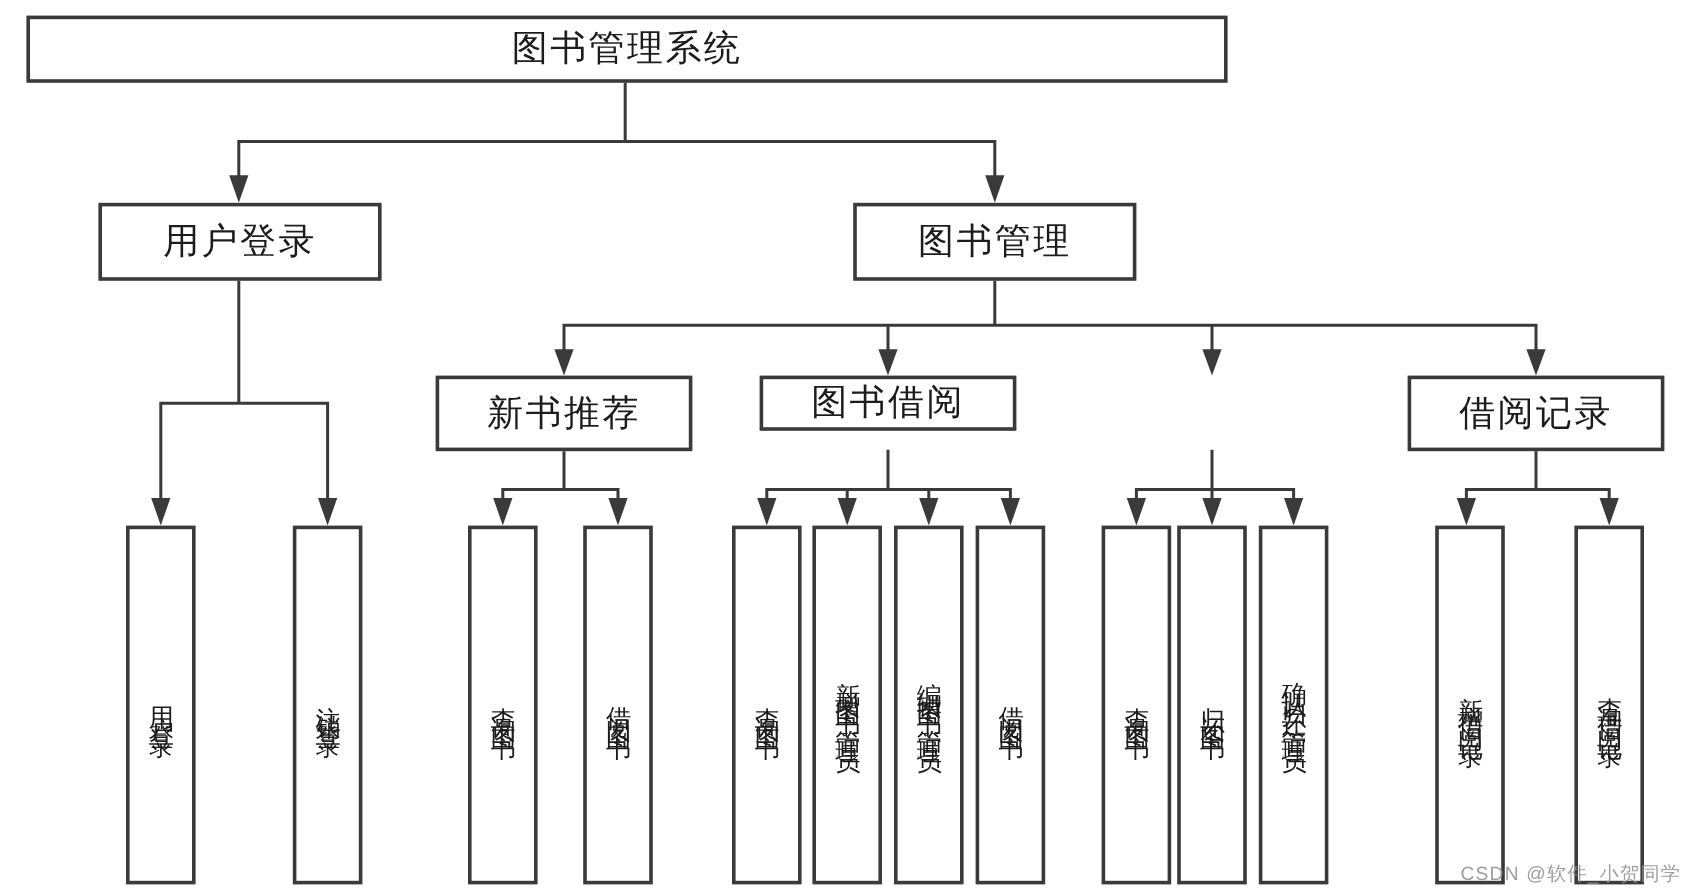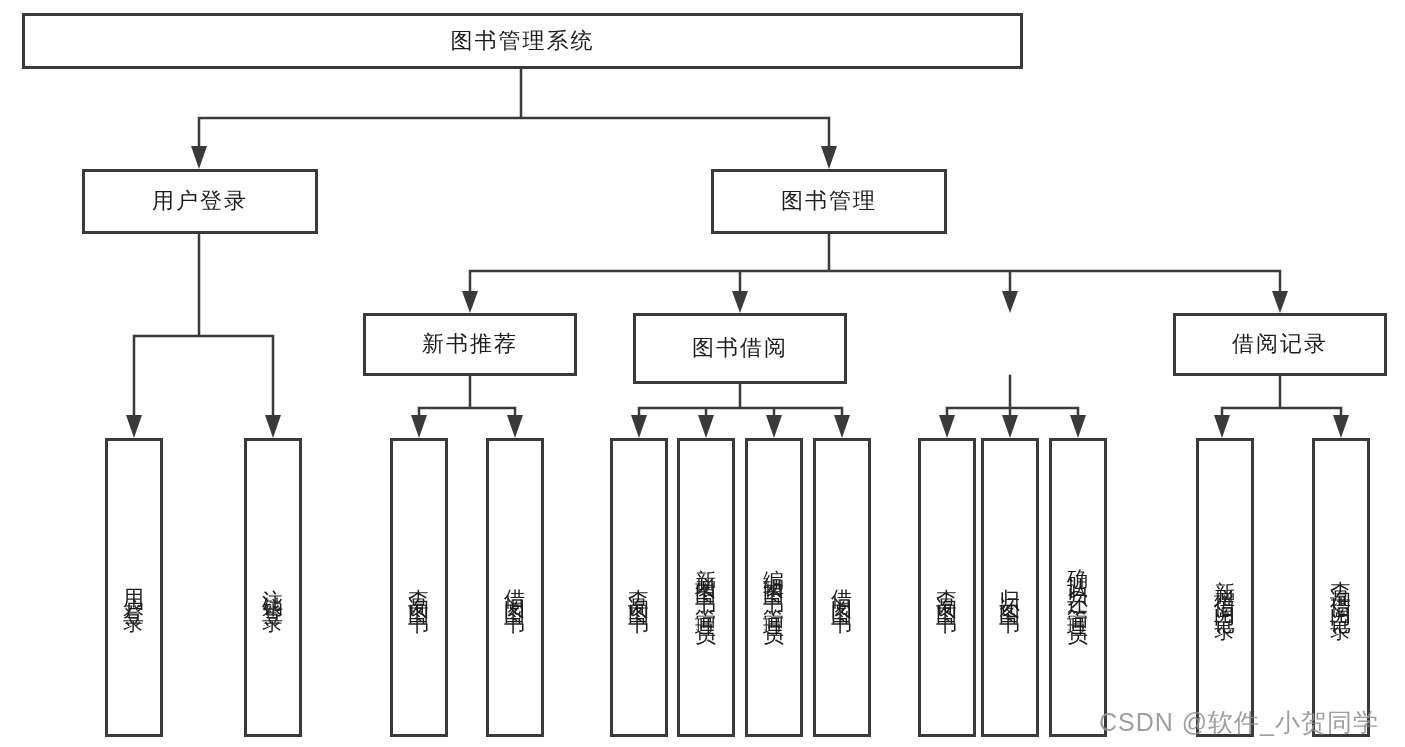--- a/index.html
+++ b/index.html
@@ -5,30 +5,30 @@
   html,body{margin:0;padding:0;background:#ffffff;}
   .canvas{
     position:relative;width:1405px;height:747px;background:#ffffff;
     font-family:"Liberation Sans","DejaVu Sans",sans-serif;overflow:hidden;
   }
   .wires{position:absolute;left:0;top:0;z-index:1;}
   .node{
     position:absolute;box-sizing:border-box;z-index:2;
     border:3px solid #3a3a3a;background:#ffffff;
     display:flex;align-items:center;justify-content:center;
-    color:#1c1c1c;font-size:22px;letter-spacing:2px;line-height:1.2;
+    color:#1c1c1c;font-size:30px;letter-spacing:2px;line-height:1.2;
     white-space:nowrap;
   }
   .node.v{
     writing-mode:vertical-rl;text-orientation:mixed;
     font-size:21px;letter-spacing:8px;line-height:1;white-space:normal;
   }
   .watermark{
-    position:absolute;right:26px;bottom:8px;z-index:3;
-    font-size:25px;letter-spacing:1px;color:rgba(145,145,145,0.88);
+    position:absolute;right:4px;bottom:8px;z-index:3;
+    font-size:16px;letter-spacing:1px;color:rgba(145,145,145,0.88);
     white-space:nowrap;
     margin-top:36px;
   }
 </style>
 </head>
 <body>
 
 <div class="canvas">
 
   <svg class="wires" width="1405" height="747" viewBox="0 0 1405 747" xmlns="http://www.w3.org/2000/svg">
@@ -70,21 +70,21 @@
       <polygon points="1333,415 1349,415 1341,438"></polygon>
     </g>
   </svg>
 
   <div class="node" style="left:22px;top:13px;width:1001px;height:56px">图书管理系统</div>
 
   <div class="node" style="left:82px;top:169px;width:236px;height:65px">用户登录</div>
   <div class="node" style="left:363px;top:313px;width:214px;height:63px">新书推荐</div>
 
   <div class="node" style="left:711px;top:169px;width:236px;height:65px">图书管理</div>
-  <div class="node" style="left:633px;top:313px;width:214px;height:71px">图书借阅</div>
+  <div class="node" style="left:633px;top:313px;width:214px;height:46px">图书借阅</div>
   <div class="node" style="left:1173px;top:313px;width:214px;height:63px">借阅记录</div>
 
   <div class="node v" style="left:105px;top:438px;width:58px;height:299px">用户登录</div>
   <div class="node v" style="left:244px;top:438px;width:58px;height:299px">注销登录</div>
 
   <div class="node v" style="left:390px;top:438px;width:58px;height:299px">查询图书</div>
   <div class="node v" style="left:486px;top:438px;width:58px;height:299px">借阅图书</div>
 
   <div class="node v" style="left:610px;top:438px;width:58px;height:299px">查询图书</div>
   <div class="node v" style="left:677px;top:438px;width:58px;height:299px">新增图书（管理员）</div>

